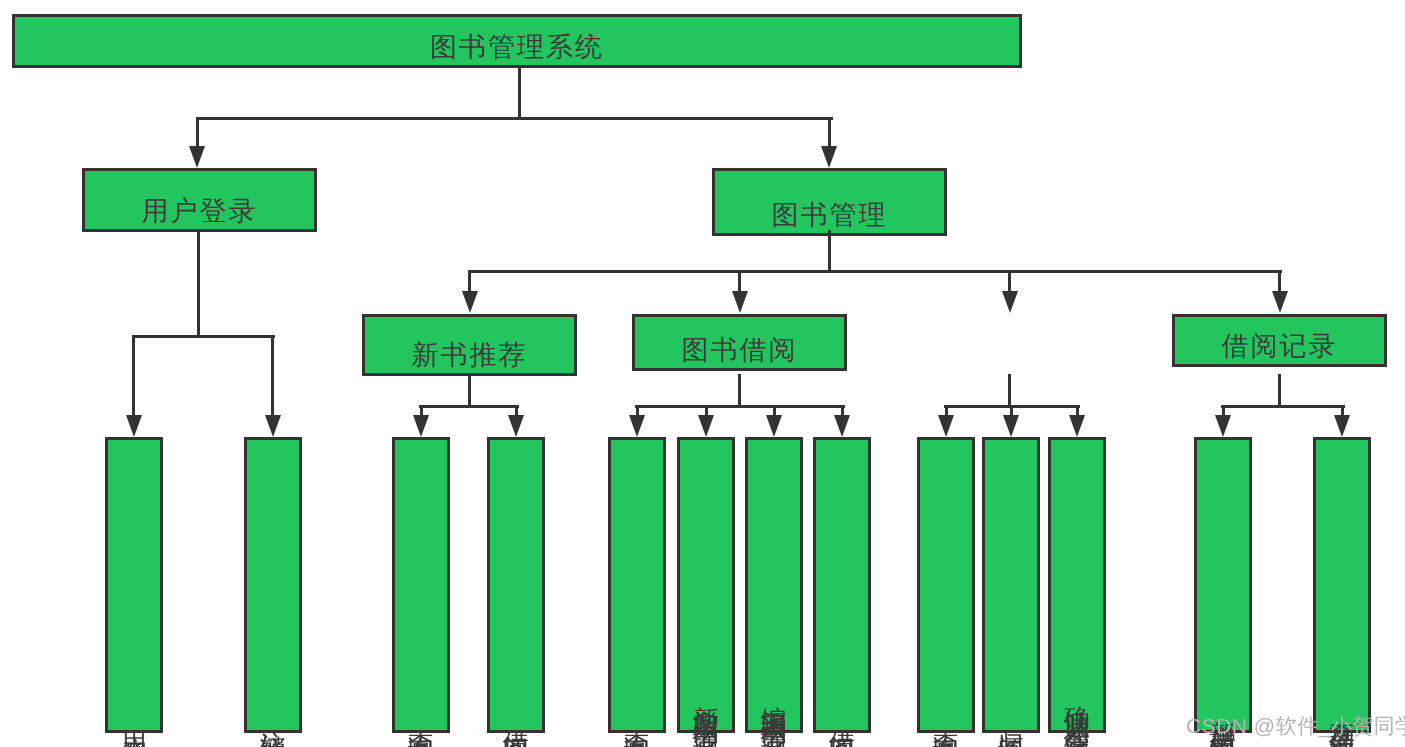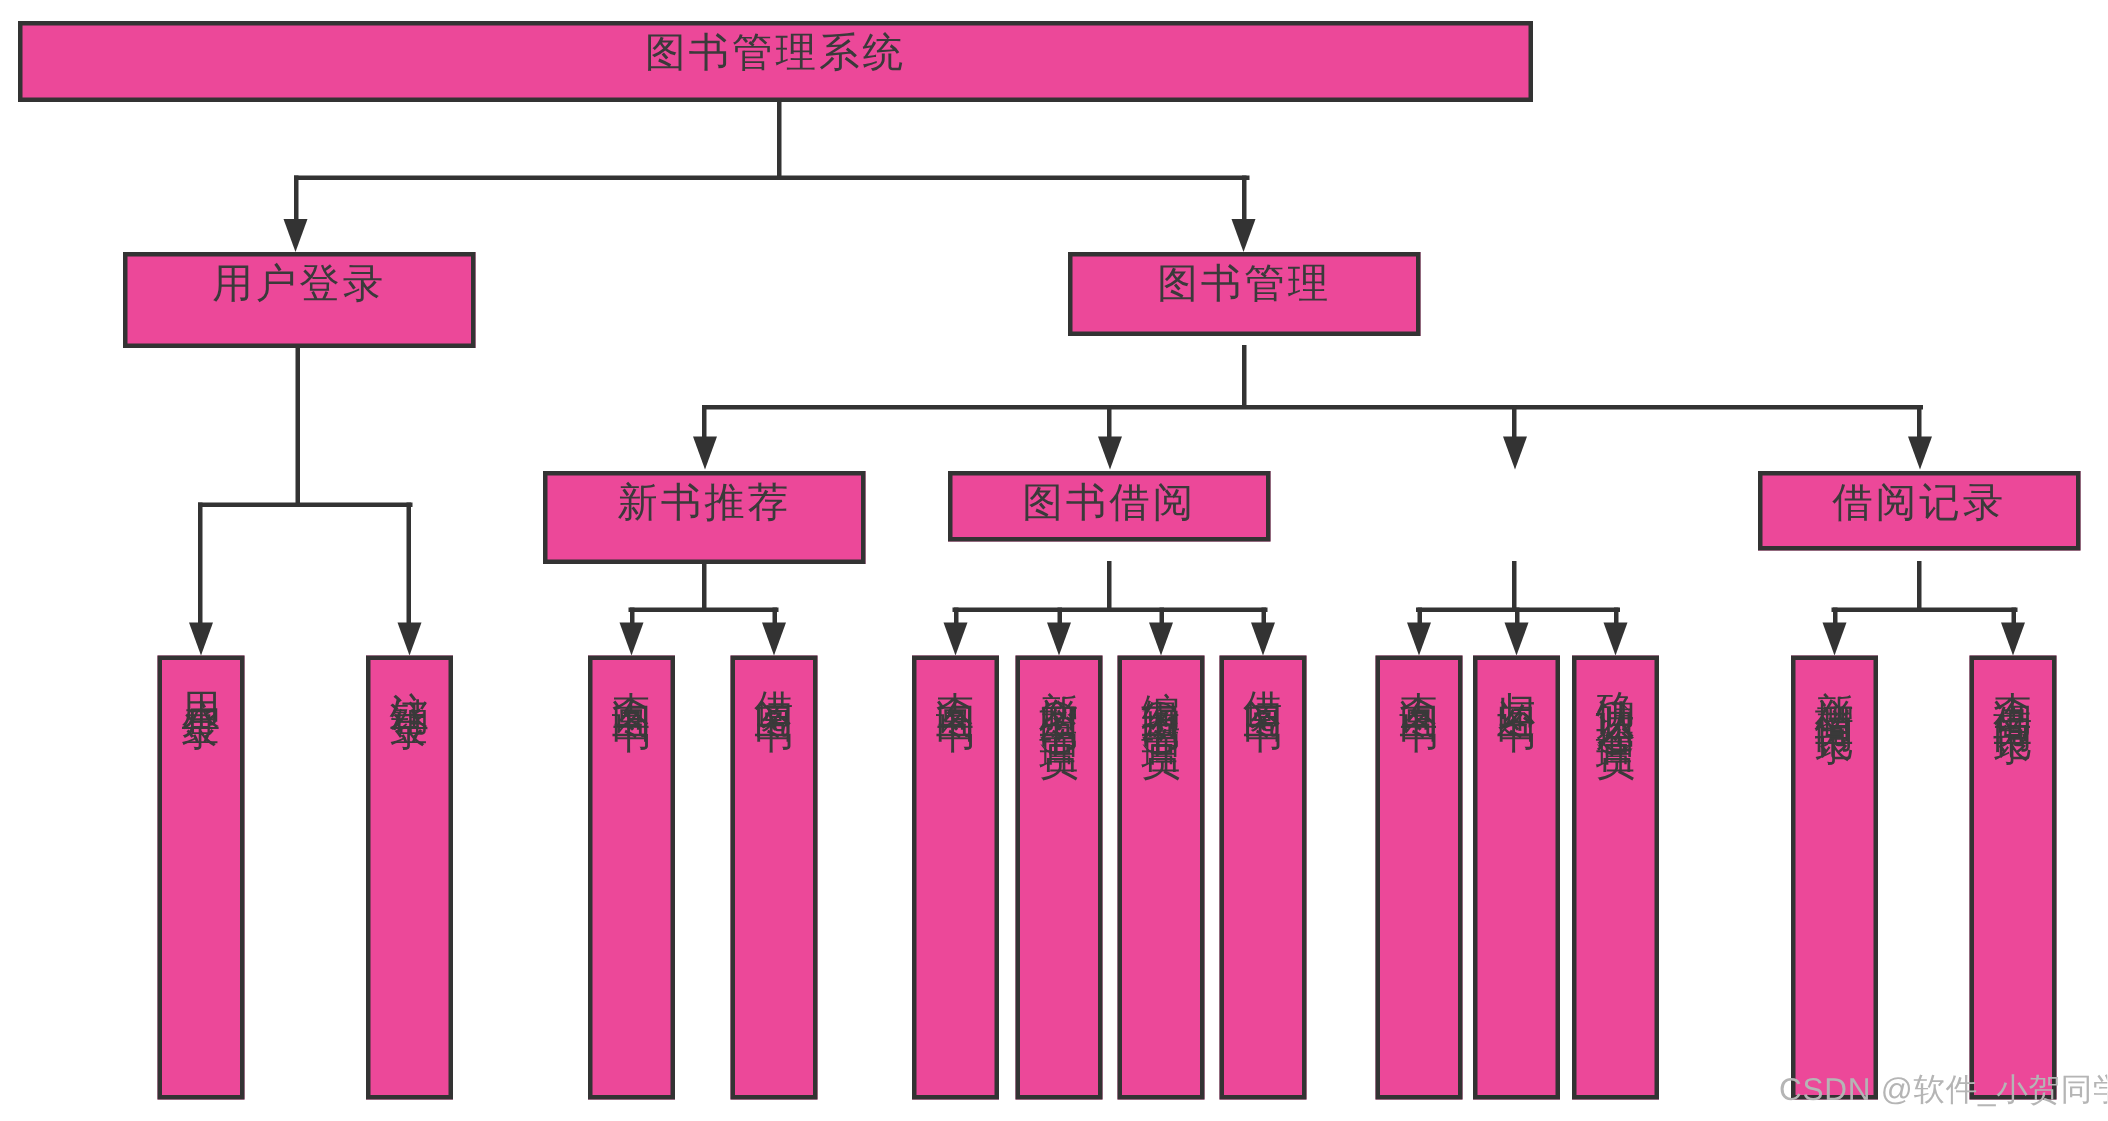--- a/index.html
+++ b/index.html
@@ -1,22 +1,22 @@
 <!DOCTYPE html>
 <html><head>
 <meta charset="utf-8">
 <style>
   html,body{margin:0;padding:0;background:#ffffff;}
   .canvas{
     position:relative;width:1405px;height:747px;background:#ffffff;overflow:hidden;
     font-family:"Liberation Sans","DejaVu Sans",sans-serif;
   }
   .box{
-    position:absolute;box-sizing:border-box;border:3px solid #333333;background:#ec4899;
-    display:flex;align-items:flex-start;justify-content:center;
+    position:absolute;box-sizing:border-box;border:3px solid #333333;background:#22c55e;
+    display:flex;align-items:flex-end;justify-content:center;
     color:#3a3a3a;
   }
   .hbox{font-size:27px;letter-spacing:2px;}
   .vbox{font-size:26px;}
   .vbox .vtext{
     writing-mode:vertical-lr;text-orientation:mixed;letter-spacing:5px;line-height:1.1;
   }
   .vl{position:absolute;width:3px;background:#333333;}
   .hl{position:absolute;height:3px;background:#333333;}
   .ah{
@@ -41,21 +41,21 @@
   <div class="vl" style="left:518px;top:66px;height:53px"></div>
   <div class="hl" style="left:196px;top:117px;width:637px"></div>
   <div class="vl" style="left:196px;top:117px;height:32px"></div>
   <div class="ah" style="left:189px;top:146px"></div>
   <div class="vl" style="left:828px;top:117px;height:32px"></div>
   <div class="ah" style="left:821px;top:146px"></div>
 
   <div class="box hbox" style="left:82px;top:168px;width:235px;height:64px">
     <span>用户登录</span>
   </div>
-  <div class="box hbox" style="left:712px;top:168px;width:235px;height:56px">
+  <div class="box hbox" style="left:712px;top:168px;width:235px;height:68px">
     <span>图书管理</span>
   </div>
 
   <div class="vl" style="left:197px;top:230px;height:107px"></div>
   <div class="hl" style="left:132px;top:335px;width:143px"></div>
   <div class="vl" style="left:132px;top:335px;height:82px"></div>
   <div class="ah" style="left:126px;top:415px"></div>
   <div class="vl" style="left:271px;top:335px;height:82px"></div>
   <div class="ah" style="left:265px;top:415px"></div>
 
@@ -66,21 +66,21 @@
   <div class="vl" style="left:738px;top:270px;height:24px"></div>
   <div class="ah" style="left:732px;top:291px"></div>
   <div class="vl" style="left:1008px;top:270px;height:24px"></div>
   <div class="ah" style="left:1002px;top:291px"></div>
   <div class="vl" style="left:1278px;top:270px;height:24px"></div>
   <div class="ah" style="left:1272px;top:291px"></div>
 
   <div class="box hbox" style="left:362px;top:314px;width:215px;height:62px">
     <span>新书推荐</span>
   </div>
-  <div class="box hbox" style="left:632px;top:314px;width:215px;height:47px">
+  <div class="box hbox" style="left:632px;top:314px;width:215px;height:57px">
     <span>图书借阅</span>
   </div>
   <div class="box hbox" style="left:1172px;top:314px;width:215px;height:53px">
     <span>借阅记录</span>
   </div>
 
   <div class="vl" style="left:468px;top:374px;height:34px"></div>
   <div class="hl" style="left:419px;top:405px;width:100px"></div>
   <div class="vl" style="left:420px;top:405px;height:14px"></div>
   <div class="ah" style="left:413px;top:415px"></div>

